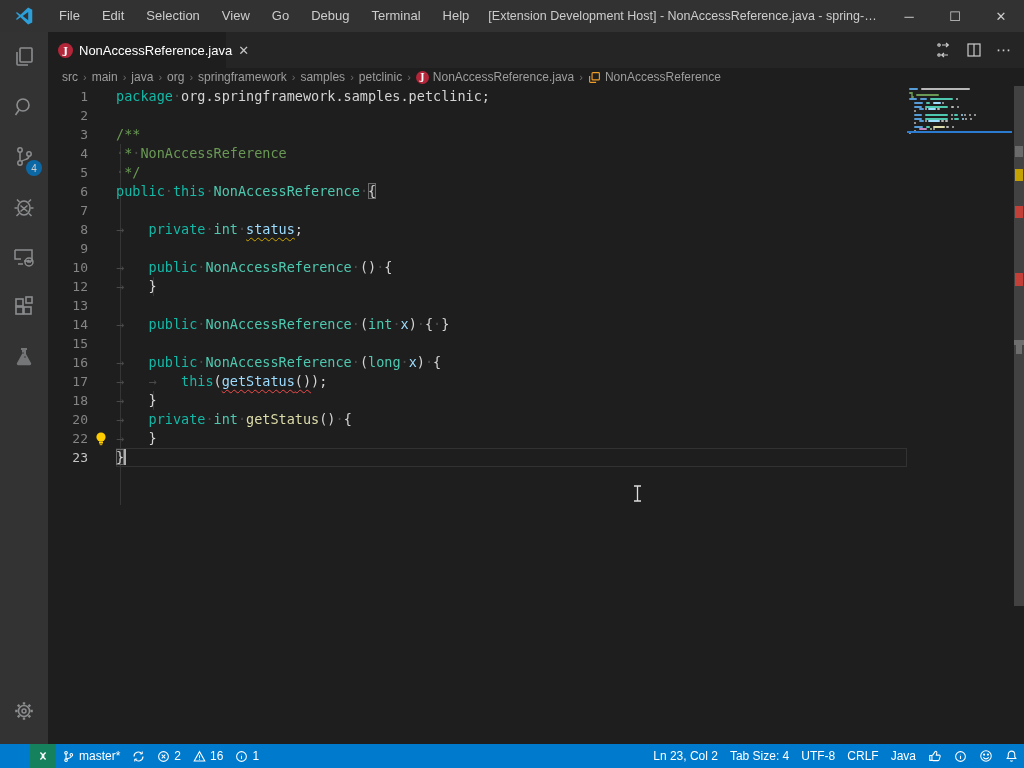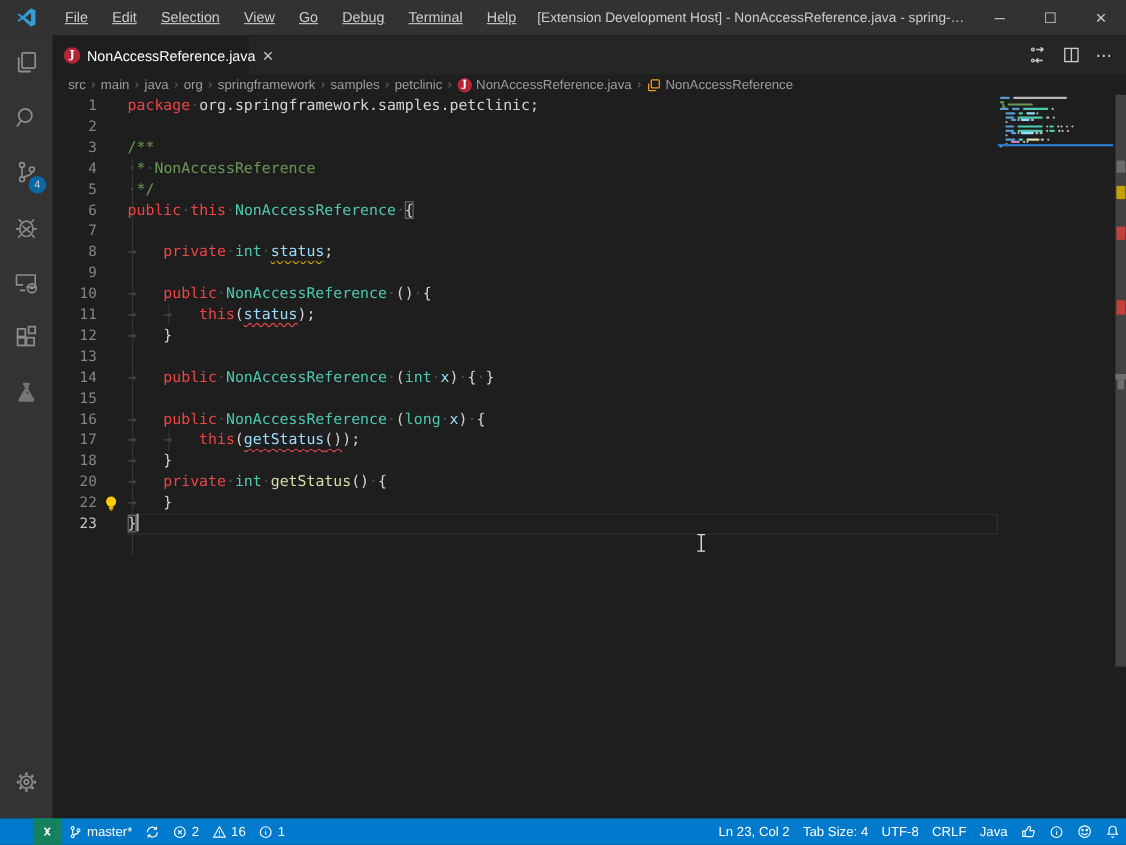--- a/index.html
+++ b/index.html
@@ -2,21 +2,21 @@
 <html><head>
 <meta charset="utf-8">
 <style>
   * { margin:0; padding:0; box-sizing:border-box; }
   html,body { width:1024px; height:768px; overflow:hidden; background:#1e1e1e;
     font-family:"Liberation Sans", sans-serif; }
   .titlebar { position:absolute; top:0; left:0; width:1024px; height:32px;
     background:#323233; display:flex; align-items:center; color:#cccccc; font-size:13px; }
   .vscode-logo { width:48px; display:flex; justify-content:center; align-items:center; }
   .menubar { display:flex; }
-  .menu-item { padding:0 11px; height:32px; line-height:32px; cursor:default;text-decoration:underline; }
+  .menu-item { padding:0 11px; height:32px; line-height:32px; cursor:default; }
   .win-title { flex:1; text-align:center; color:#cccccc; font-size:12.5px;
     white-space:nowrap; overflow:hidden; text-overflow:ellipsis; padding:0 8px; }
   .win-controls { display:flex; }
   .win-btn { width:46px; height:32px; display:flex; align-items:center; justify-content:center;
     color:#cccccc; font-size:13px; }
   .activitybar { position:absolute; top:32px; left:0; width:48px; height:712px;
     background:#333333; display:flex; flex-direction:column; align-items:center; }
   .ab-item { width:48px; height:50px; display:flex; align-items:center; justify-content:center;
     position:relative; opacity:.75; }
   .ab-badge { position:absolute; right:6px; bottom:6px; background:#007acc; color:#fff;
@@ -39,21 +39,21 @@
   .crumb-sep { margin:0 5px; color:#6e6e6e; font-size:11px; }
   .editor { position:absolute; top:54px; left:0; width:976px; height:658px; overflow:hidden; }
   .code-rows { position:absolute; top:1px; left:0; width:859px; }
   .row { display:flex; height:19px; line-height:19px;
     font-family:"DejaVu Sans Mono", monospace; font-size:13.5px; }
   .ln { width:40px; text-align:right; color:#858585; font-size:13px; flex:0 0 auto; }
   .glyph { width:28px; flex:0 0 auto; position:relative; }
   .content { flex:1; white-space:pre; color:#d4d4d4; position:relative; }
   .row.current .content { box-shadow:inset 0 0 0 1px #323232; }
   .row.current .ln { color:#c6c6c6; }
-  .tk-kw{color:#ef4444} .tk-type{color:#4ec9b0} .tk-var{color:#9cdcfe}
+  .tk-kw{color:#14b8a6} .tk-type{color:#4ec9b0} .tk-var{color:#9cdcfe}
   .tk-fn{color:#dcdcaa} .tk-ctrl{color:#c586c0} .tk-num{color:#b5cea8}
   .tk-com{color:#6a9955} .tk-pl{color:#d4d4d4}
   .tk-ws{color:#4a4a4a}
   .tk-tab{color:#4a4a4a; display:inline-block; width:4ch;}
   .u-err { text-decoration:underline wavy #f14c4c 1px; text-underline-offset:3px; text-decoration-skip-ink:none; }
   .u-warn { text-decoration:underline wavy #cca700 1px; text-underline-offset:3px; text-decoration-skip-ink:none; }
   .bm { outline:1px solid #6b6b6b; outline-offset:-1px; background:rgba(80,80,80,.18); }
   .caret { display:inline-block; width:2px; height:16px; background:#aeafad; vertical-align:middle; margin-top:-2px; }
   .indent-guide { position:absolute; width:1px; background:#353535; }
   .bulb { position:absolute; left:6px; top:2px; }
@@ -272,25 +272,20 @@
           <div class="ln">9</div>
           <div class="glyph"></div>
           <div class="content"></div>
         </div>
         <div class="row">
           <div class="ln">10</div>
           <div class="glyph"></div>
           <div class="content"><span class="tk-tab">→</span><span class="tk-kw">public</span><span class="tk-ws">·</span><span class="tk-type">NonAccessReference</span><span class="tk-ws">·</span><span class="tk-pl">()</span><span class="tk-ws">·</span><span class="tk-pl">{</span></div>
         </div>
         <div class="row">
-          <div class="ln">11</div>
-          <div class="glyph"></div>
-          <div class="content"><span class="tk-tab">→</span><span class="tk-tab">→</span><span class="tk-kw">this</span><span class="tk-pl">(</span><span class="tk-var u-err">status</span><span class="tk-pl">);</span></div>
-        </div>
-        <div class="row">
           <div class="ln">12</div>
           <div class="glyph"></div>
           <div class="content"><span class="tk-tab">→</span><span class="tk-pl">}</span></div>
         </div>
         <div class="row">
           <div class="ln">13</div>
           <div class="glyph"></div>
           <div class="content"></div>
         </div>
         <div class="row">

